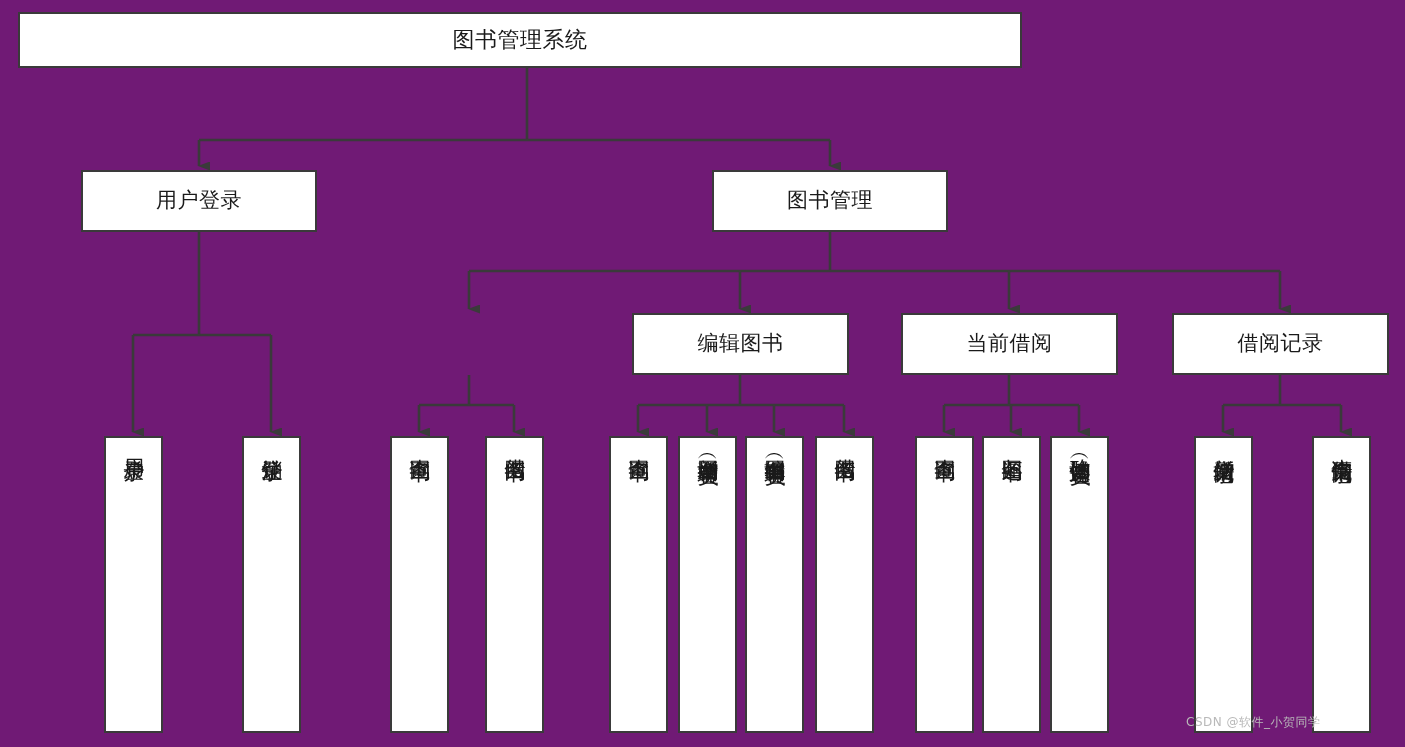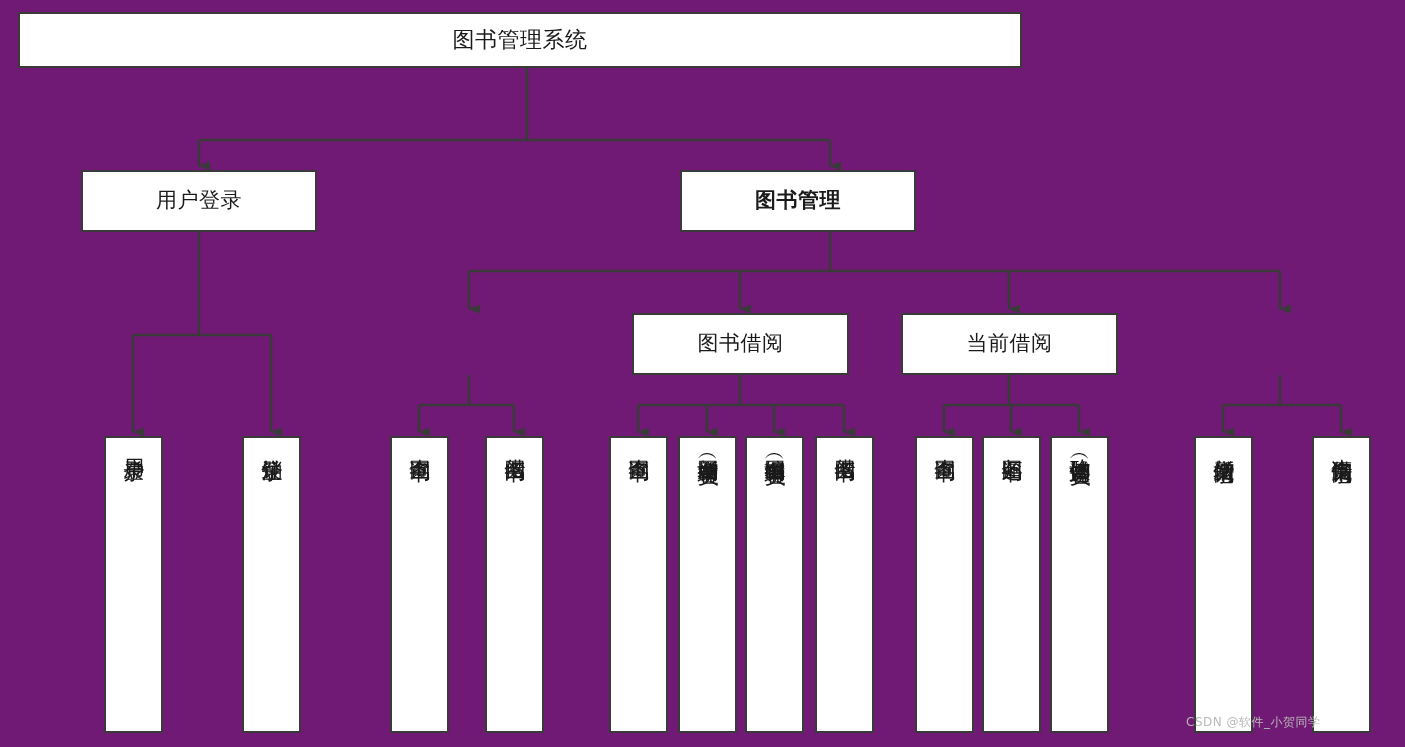--- a/index.html
+++ b/index.html
@@ -126,29 +126,32 @@
     </g>
   </svg>
 
   <div class="node-box root" style="left:18px; top:12px; width:1004px; height:56px;">
     <span class="node-label-h">图书管理系统</span>
   </div>
 
   <div class="node-box" style="left:81px; top:170px; width:236px; height:62px;">
     <span class="node-label-h">用户登录</span>
   </div>
-  <div class="node-box" style="left:680px; top:170px; width:236px; height:62px;font-weight:bold;">
+  <div class="node-box" style="left:712px; top:170px; width:236px; height:62px;">
     <span class="node-label-h">图书管理</span>
   </div>
 
   <div class="node-box" style="left:632px; top:313px; width:217px; height:62px;">
-    <span class="node-label-h">图书借阅</span>
+    <span class="node-label-h">编辑图书</span>
   </div>
   <div class="node-box" style="left:901px; top:313px; width:217px; height:62px;">
     <span class="node-label-h">当前借阅</span>
+  </div>
+  <div class="node-box" style="left:1172px; top:313px; width:217px; height:62px;">
+    <span class="node-label-h">借阅记录</span>
   </div>
 
   <div class="node-box leaf" style="left:104px; top:436px; width:59px; height:297px;">
     <span class="node-label-v">用户登录</span>
   </div>
   <div class="node-box leaf" style="left:242px; top:436px; width:59px; height:297px;">
     <span class="node-label-v">注销登录</span>
   </div>
 
   <div class="node-box leaf" style="left:390px; top:436px; width:59px; height:297px;">

